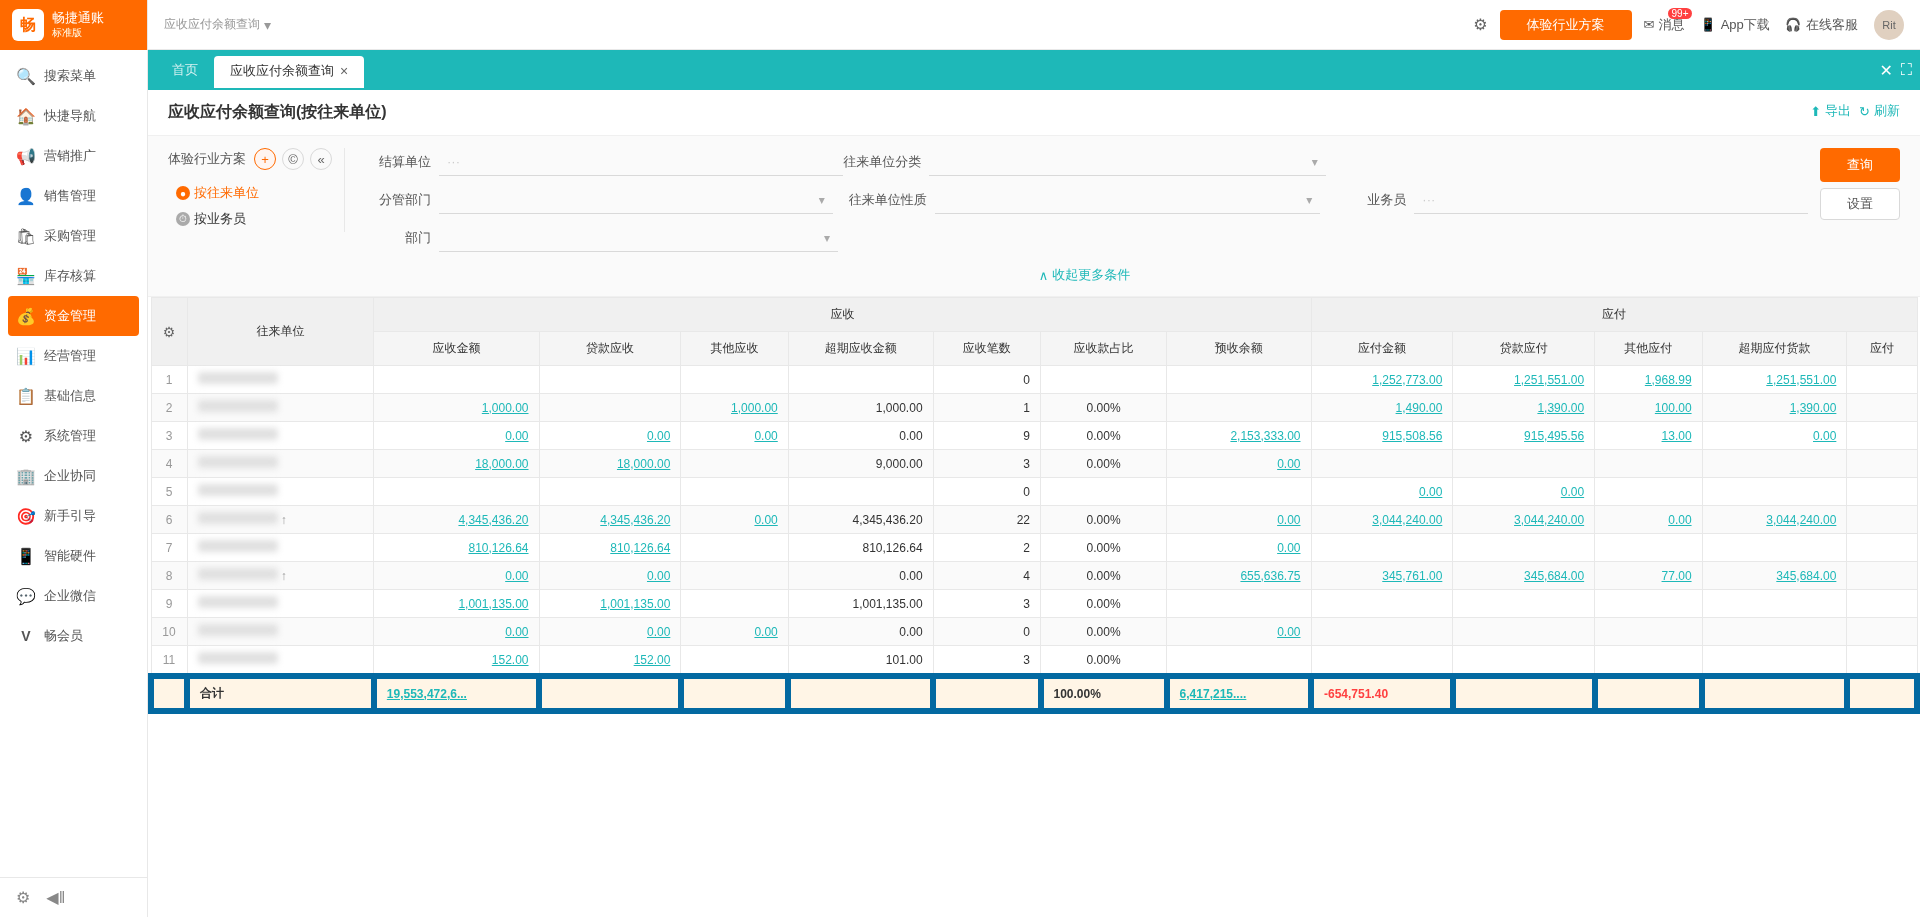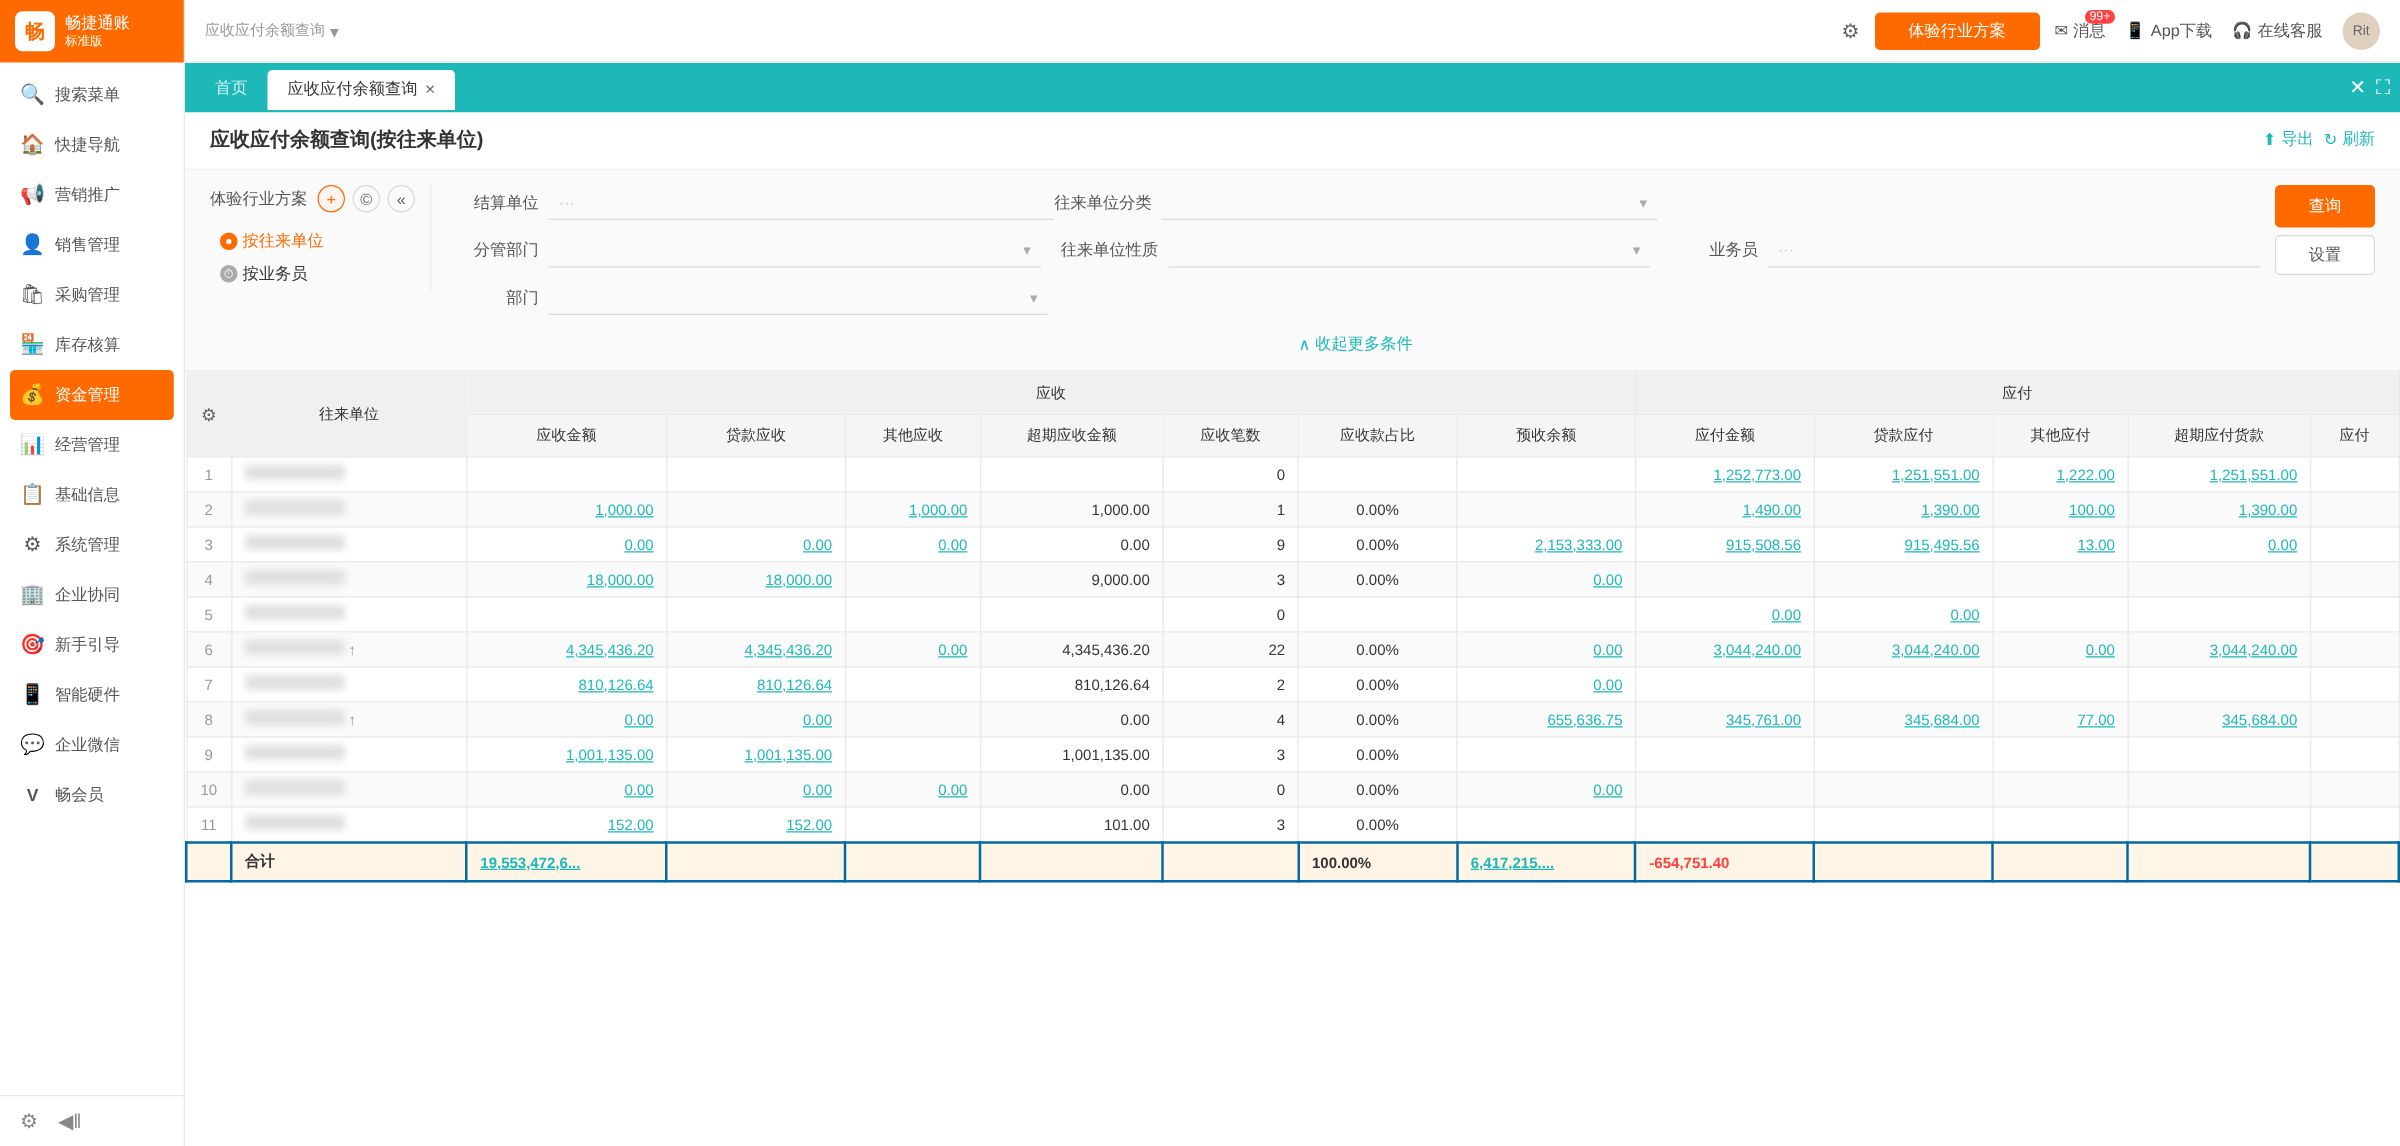--- a/index.html
+++ b/index.html
@@ -118,21 +118,21 @@
     thead tr.group-header th { background: #f0f0f0; }
     tbody tr td {
       border: 1px solid #e8e8e8; padding: 6px 10px; text-align: center; color: #333; white-space: nowrap;
     }
     tbody tr:nth-child(even) td { background: #fafafa; }
     .cell-link { color: #1eb8b8; text-decoration: underline; cursor: pointer; }
     .cell-left { text-align: left; }
     .row-index { color: #999; }
 
     
-    tfoot tr td { background: #fff5e6; border: 2px solid #0369a1; padding: 6px 10px; font-weight: 600; white-space: nowrap; }
+    tfoot tr td { background: #fff5e6; border: 6px solid #0369a1; padding: 6px 10px; font-weight: 600; white-space: nowrap; }
     .cell-negative { color: #ff4040; }
 
     
     .table-gear { color: #666; font-size: 14px; cursor: pointer; }
 
     
     ::-webkit-scrollbar { width: 6px; height: 6px; }
     ::-webkit-scrollbar-track { background: #f1f1f1; }
     ::-webkit-scrollbar-thumb { background: #ccc; border-radius: 3px; }
 
@@ -404,21 +404,21 @@
               <td style="text-align: left; min-width: 120px;"><span style="display: inline-block; width: 80px; height: 12px; background: rgb(224, 224, 224); border-radius: 3px; filter: blur(3px);"></span></td>
               <td style="text-align: right;"></td>
               <td style="text-align: right;"></td>
               <td style="text-align: right;"></td>
               <td style="text-align: right;"></td>
               <td style="text-align: right;">0</td>
               <td></td>
               <td style="text-align: right;"></td>
               <td class="cell-link" style="text-align: right;">1,252,773.00</td>
               <td class="cell-link" style="text-align: right;">1,251,551.00</td>
-              <td class="cell-link" style="text-align: right;">1,222.00</td>
+              <td class="cell-link" style="text-align: right;">1,968.99</td>
               <td class="cell-link" style="text-align: right;">1,251,551.00</td>
               <td></td>
             </tr>
             <tr>
               <td class="row-index">2</td>
               <td style="text-align: left; min-width: 120px;"><span style="display: inline-block; width: 80px; height: 12px; background: rgb(224, 224, 224); border-radius: 3px; filter: blur(3px);"></span></td>
               <td class="cell-link" style="text-align: right;">1,000.00</td>
               <td style="text-align: right;"></td>
               <td class="cell-link" style="text-align: right;">1,000.00</td>
               <td style="text-align: right;">1,000.00</td>

